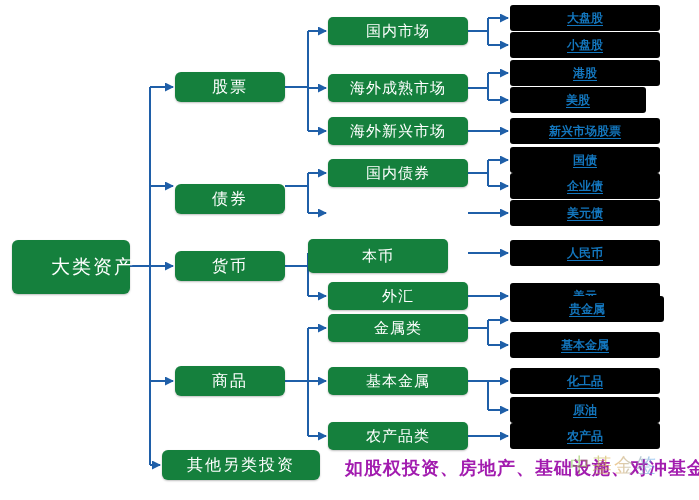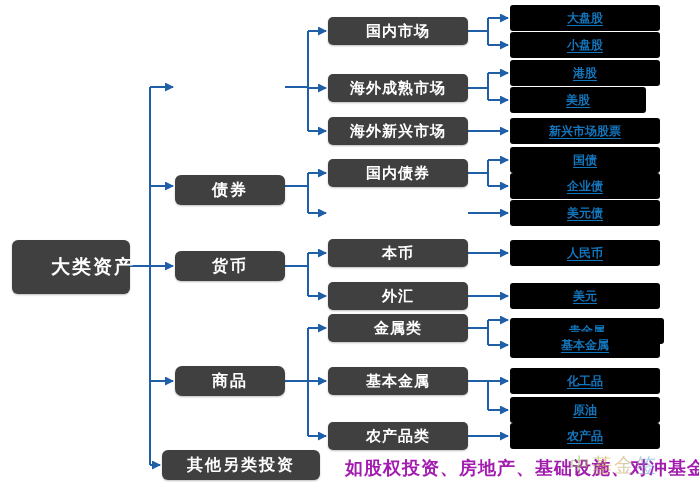--- a/index.html
+++ b/index.html
@@ -10,23 +10,23 @@
     font-family:"Liberation Sans", sans-serif;
     overflow:hidden;
   }
   .node{
     position:absolute;
     display:flex;align-items:center;justify-content:center;
     box-sizing:border-box;
     white-space:nowrap;
   }
   .dark{
-    background:#404040;
+    background:#15803d;
     color:#ffffff;
-    font-weight:bold;
+    font-weight:normal;
     border-radius:6px;
     box-shadow:0 1px 2px rgba(0,0,0,0.25);
   }
   .root{font-size:19px;letter-spacing:2px;}
   .l1{font-size:16px;letter-spacing:2px;}
   .l2{font-size:15px;letter-spacing:1px;border-radius:5px;}
   .leaf{
     background:#000000;
     color:#1376bd;
     font-weight:bold;
@@ -124,46 +124,47 @@
       <path d="M468 131 H508" marker-end="url(#arrow)"></path>
       <path d="M468 213 H508" marker-end="url(#arrow)"></path>
       <path d="M468 253 H508" marker-end="url(#arrow)"></path>
       <path d="M468 296 H508" marker-end="url(#arrow)"></path>
       <path d="M468 436 H508" marker-end="url(#arrow)"></path>
     </g>
   </svg>
 
   <div class="node dark root" style="left:12px;top:240px;width:118px;height:54px;padding-left:44px;">大类资产</div>
 
-  <div class="node dark l1" style="left:175px;top:175px;width:110px;height:30px;">债券</div>
+  <div class="node dark l1" style="left:175px;top:72px;width:110px;height:30px;">股票</div>
+  <div class="node dark l1" style="left:175px;top:184px;width:110px;height:30px;">债券</div>
   <div class="node dark l1" style="left:175px;top:251px;width:110px;height:30px;text-align:center;">货币</div>
-  <div class="node dark l1" style="left:175px;top:366px;width:110px;height:30px;border-radius:7px;">商品</div>
+  <div class="node dark l1" style="left:175px;top:366px;width:110px;height:30px;">商品</div>
   <div class="node dark l1" style="left:162px;top:450px;width:158px;height:30px;">其他另类投资</div>
 
   <div class="node dark l2" style="left:328px;top:17px;width:140px;height:28px;">国内市场</div>
   <div class="node dark l2" style="left:328px;top:74px;width:140px;height:28px;">海外成熟市场</div>
   <div class="node dark l2" style="left:328px;top:117px;width:140px;height:28px;">海外新兴市场</div>
   <div class="node dark l2" style="left:328px;top:159px;width:140px;height:28px;">国内债券</div>
-  <div class="node dark l2" style="left:328px;top:239px;width:140px;height:28px;">本币</div>
+  <div class="node dark l2" style="left:308px;top:239px;width:140px;height:34px;">本币</div>
   <div class="node dark l2" style="left:328px;top:282px;width:140px;height:28px;">外汇</div>
   <div class="node dark l2" style="left:328px;top:314px;width:140px;height:28px;">金属类</div>
   <div class="node dark l2" style="left:328px;top:367px;width:140px;height:28px;">基本金属</div>
   <div class="node dark l2" style="left:328px;top:422px;width:140px;height:28px;">农产品类</div>
 
   <div class="node leaf" style="left:510px;top:5px;width:150px;height:26px;">大盘股</div>
   <div class="node leaf" style="left:510px;top:32px;width:150px;height:26px;">小盘股</div>
   <div class="node leaf" style="left:510px;top:60px;width:150px;height:26px;">港股</div>
   <div class="node leaf" style="left:510px;top:87px;width:136px;height:26px;">美股</div>
   <div class="node leaf" style="left:510px;top:118px;width:150px;height:26px;">新兴市场股票</div>
   <div class="node leaf" style="left:510px;top:147px;width:150px;height:26px;">国债</div>
   <div class="node leaf" style="left:510px;top:173px;width:150px;height:26px;">企业债</div>
   <div class="node leaf" style="left:510px;top:200px;width:150px;height:26px;">美元债</div>
   <div class="node leaf" style="left:510px;top:240px;width:150px;height:26px;">人民币</div>
   <div class="node leaf" style="left:510px;top:283px;width:150px;height:26px;">美元</div>
-  <div class="node leaf" style="left:510px;top:318px;width:154px;height:26px;">贵金属</div>
+  <div class="node leaf" style="left:510px;top:296px;width:154px;height:26px;">贵金属</div>
   <div class="node leaf" style="left:510px;top:332px;width:150px;height:26px;">基本金属</div>
   <div class="node leaf" style="left:510px;top:368px;width:150px;height:26px;">化工品</div>
   <div class="node leaf" style="left:510px;top:397px;width:150px;height:26px;">原油</div>
   <div class="node leaf" style="left:510px;top:423px;width:150px;height:26px;">农产品</div>
 
   <div class="note" style="left:345px;top:456px;">如股权投资、房地产、基础设施、对冲基金等</div>
 
   <div class="watermark" style="left:570px;top:452px;">中基金签</div>
 
 </div>

